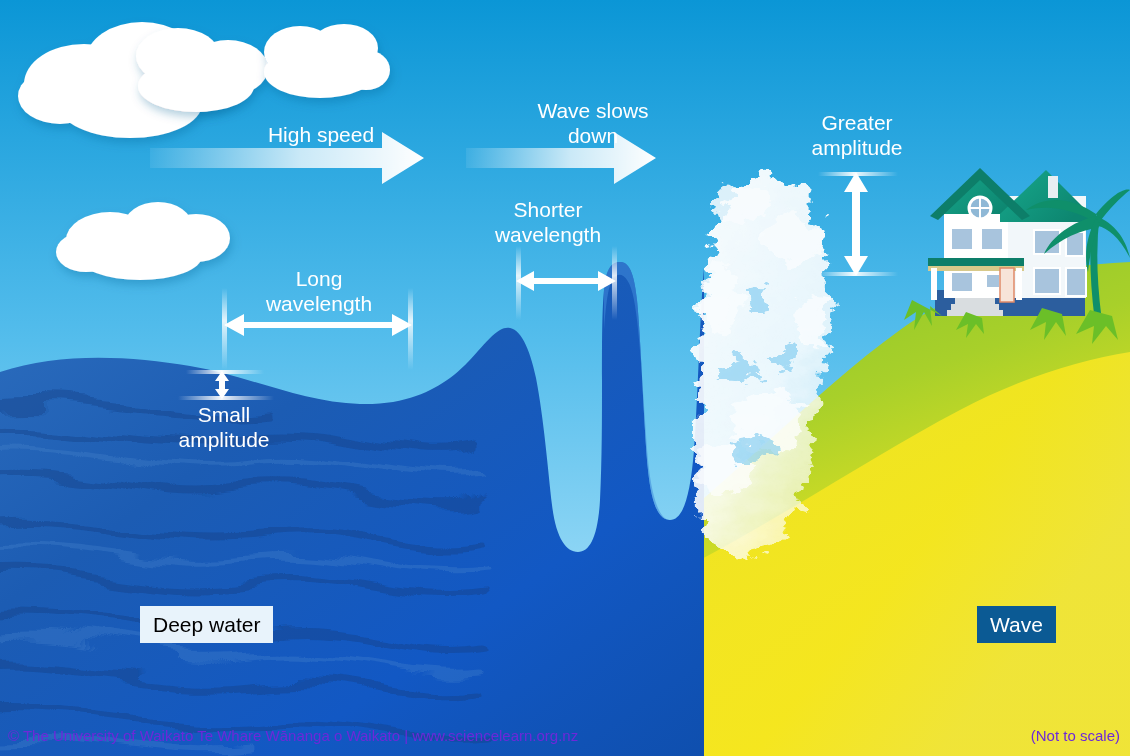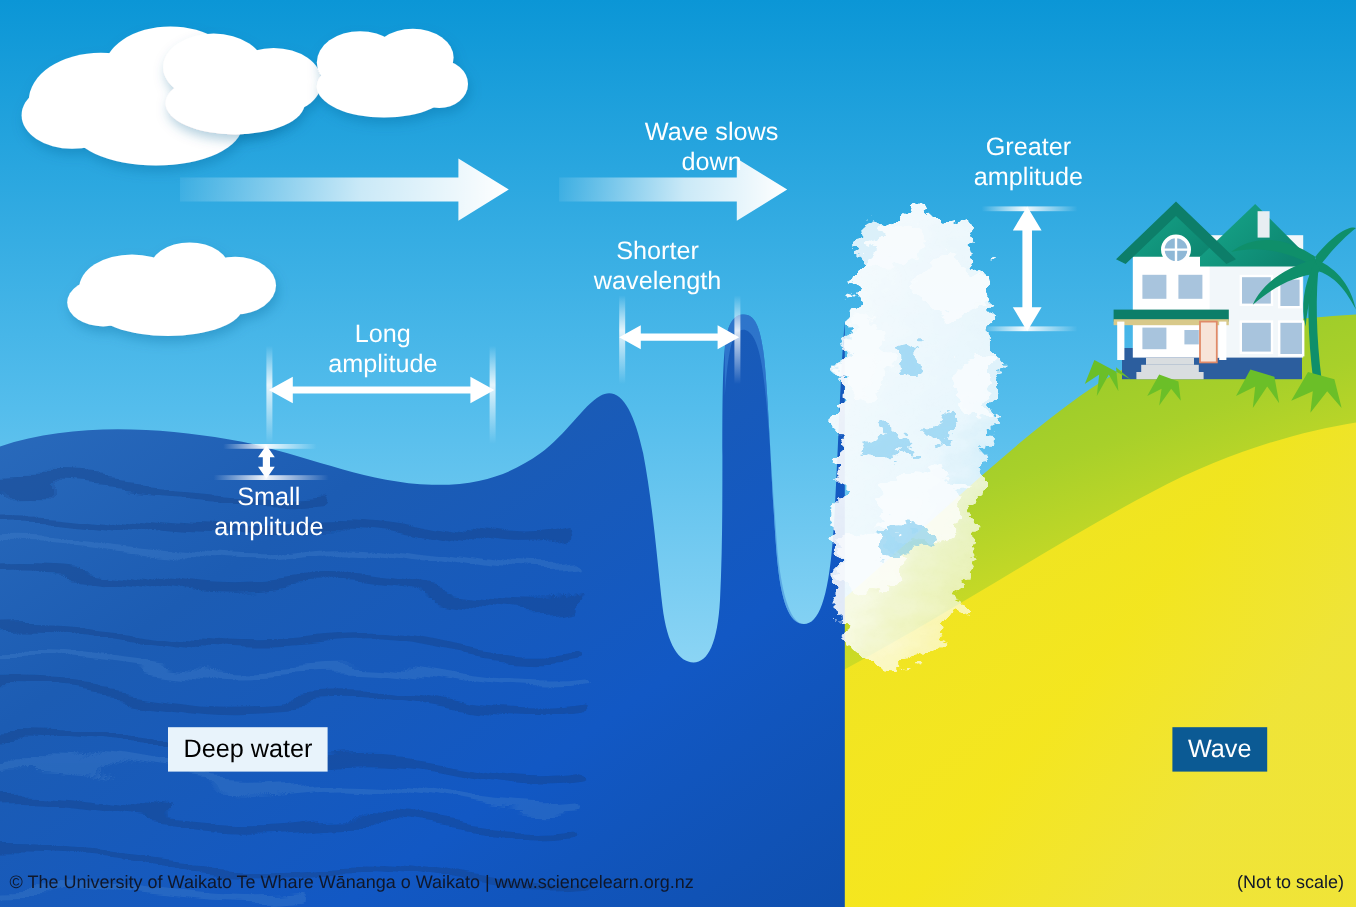--- a/index.html
+++ b/index.html
@@ -9,21 +9,21 @@
 
   .anno{position:absolute;color:#ffffff;font-size:21px;line-height:25px;text-align:center;
         font-family:"Liberation Sans","DejaVu Sans",sans-serif;white-space:pre-line;pointer-events:none;}
 
   .badge{position:absolute;font-size:21px;line-height:25px;text-align:center;padding:6px 13px;
          white-space:pre-line;font-family:"Liberation Sans","DejaVu Sans",sans-serif;}
   .badge.dark{background:#0b5a94;color:#ffffff;}
   .badge.light{background:#e8f3fb;color:#000000;}
 
   .footer{position:absolute;left:0;bottom:0;width:1130px;height:48px;}
-  .footer span{position:absolute;bottom:12px;font-size:15px;color:#0f172a;
+  .footer span{position:absolute;bottom:12px;font-size:15px;color:#6d28d9;
                font-family:"Liberation Sans","DejaVu Sans",sans-serif;}
   .footer .credit{left:8px;}
   .footer .scale{right:10px;margin-left:28px;}
 </style>
 </head>
 <body>
 
 <div id="stage">
 
   <svg class="layer" viewBox="0 0 1130 756">
@@ -307,32 +307,33 @@
         <path d="M 912,300 L 904,320 L 916,312 L 914,330 L 924,312 L 932,326 L 930,306 L 942,316 Z"></path>
         <path d="M 1042,308 L 1030,330 L 1046,322 L 1044,340 L 1056,322 L 1066,336 L 1062,314 Z"></path>
         <path d="M 1090,310 L 1076,334 L 1094,326 L 1092,344 L 1106,326 L 1118,340 L 1112,316 Z"></path>
         <path d="M 966,312 L 956,330 L 968,324 L 966,338 L 976,324 L 984,334 L 982,318 Z"></path>
       </g>
 
       <rect x="0" y="708" width="1130" height="48" fill="#e9e84c" opacity="0.0"></rect>
     </g>
   </svg>
 
+  <div class="anno" style="left:246px;top:122px;width:150px;">High speed</div>
 
   <div class="anno" style="left:516px;top:98px;width:154px;">Wave slows
 down</div>
 
   <div class="anno" style="left:778px;top:110px;width:158px;">Greater
 amplitude</div>
 
   <div class="anno" style="left:468px;top:197px;width:160px;">Shorter
 wavelength</div>
 
   <div class="anno" style="left:240px;top:266px;width:158px;">Long
-amplitude</div>
+wavelength</div>
 
   <div class="anno" style="left:146px;top:402px;width:156px;">Small
 amplitude</div>
 
   <div class="badge light" style="left:140px;top:606px;">Deep water</div>
 
 
   <div class="badge dark" style="left:977px;top:606px;">Wave</div>
 
   <div class="footer">

